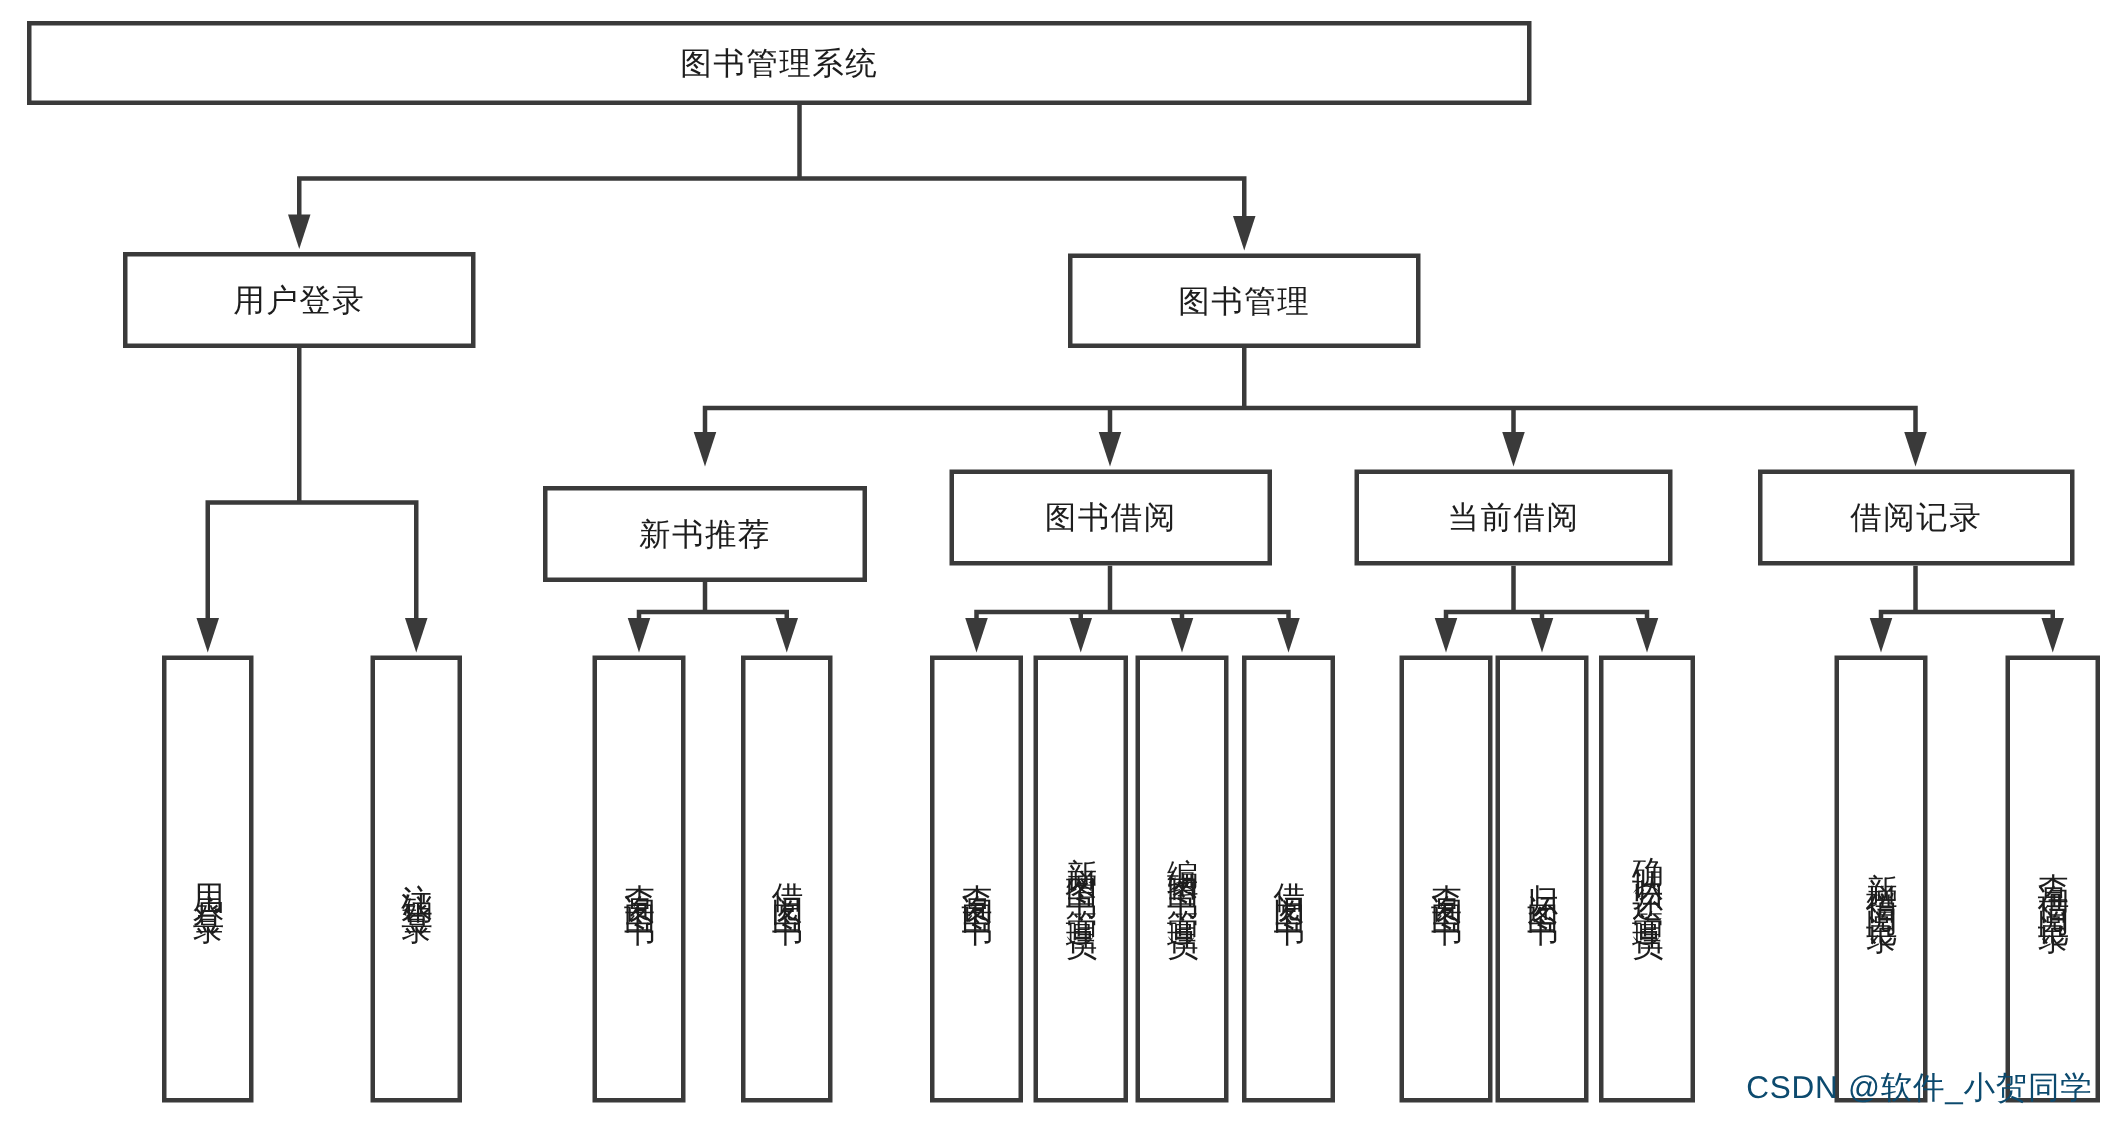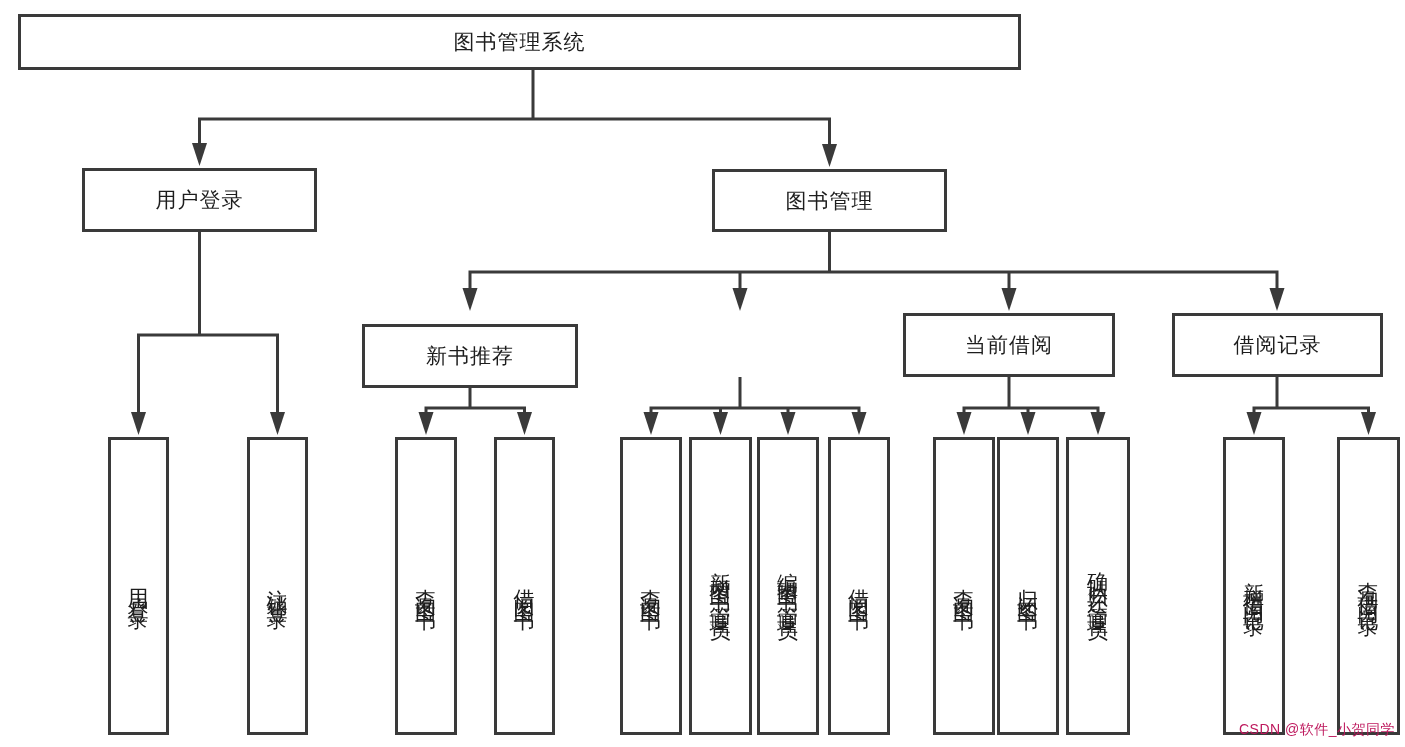--- a/index.html
+++ b/index.html
@@ -36,21 +36,21 @@
   .lf6  { left:689px;  width:63px; }
   .lf7  { left:757px;  width:62px; }
   .lf8  { left:828px;  width:62px; }
   .lf9  { left:933px;  width:62px; }
   .lf10 { left:997px;  width:62px; }
   .lf11 { left:1066px; width:64px; }
   .lf12 { left:1223px; width:62px; }
   .lf13 { left:1337px; width:63px; }
   .watermark {
     position:absolute; right:10px; bottom:8px;
-    font-size:14px; color:#be185d; letter-spacing:0.5px; white-space:nowrap;
+    font-size:21px; color:#0c4a6e; letter-spacing:0.5px; white-space:nowrap;
   }
 </style>
 </head>
 <body>
 
 <div class="stage">
 
   <svg class="wires" viewBox="0 0 1405 747">
     <g stroke="#3a3a3a" stroke-width="3" fill="none">
 
@@ -98,20 +98,23 @@
   <div class="box n-l1a">
     <span class="h-label">用户登录</span>
   </div>
   <div class="box n-l1b">
     <span class="h-label">图书管理</span>
   </div>
 
   <div class="box n-l2a">
     <span class="h-label">新书推荐</span>
   </div>
+  <div class="box n-l2b">
+    <span class="h-label">图书借阅</span>
+  </div>
   <div class="box n-l2c">
     <span class="h-label">当前借阅</span>
   </div>
   <div class="box n-l2d">
     <span class="h-label">借阅记录</span>
   </div>
 
   <div class="box leaf lf1">
     <span class="v-label">用户登录</span>
   </div>

